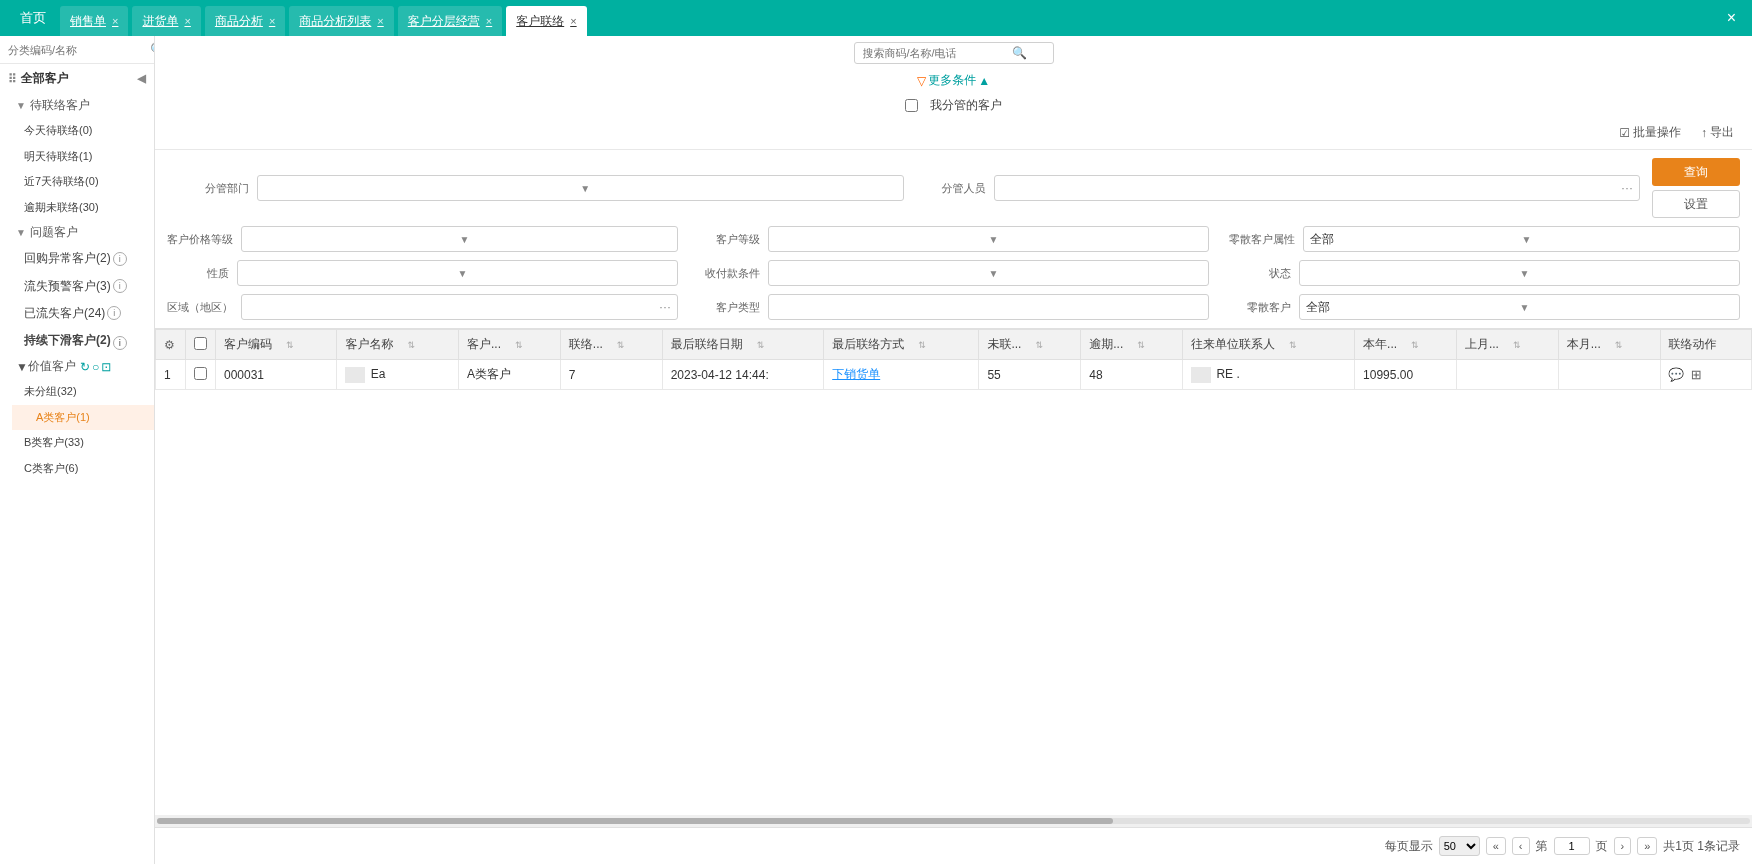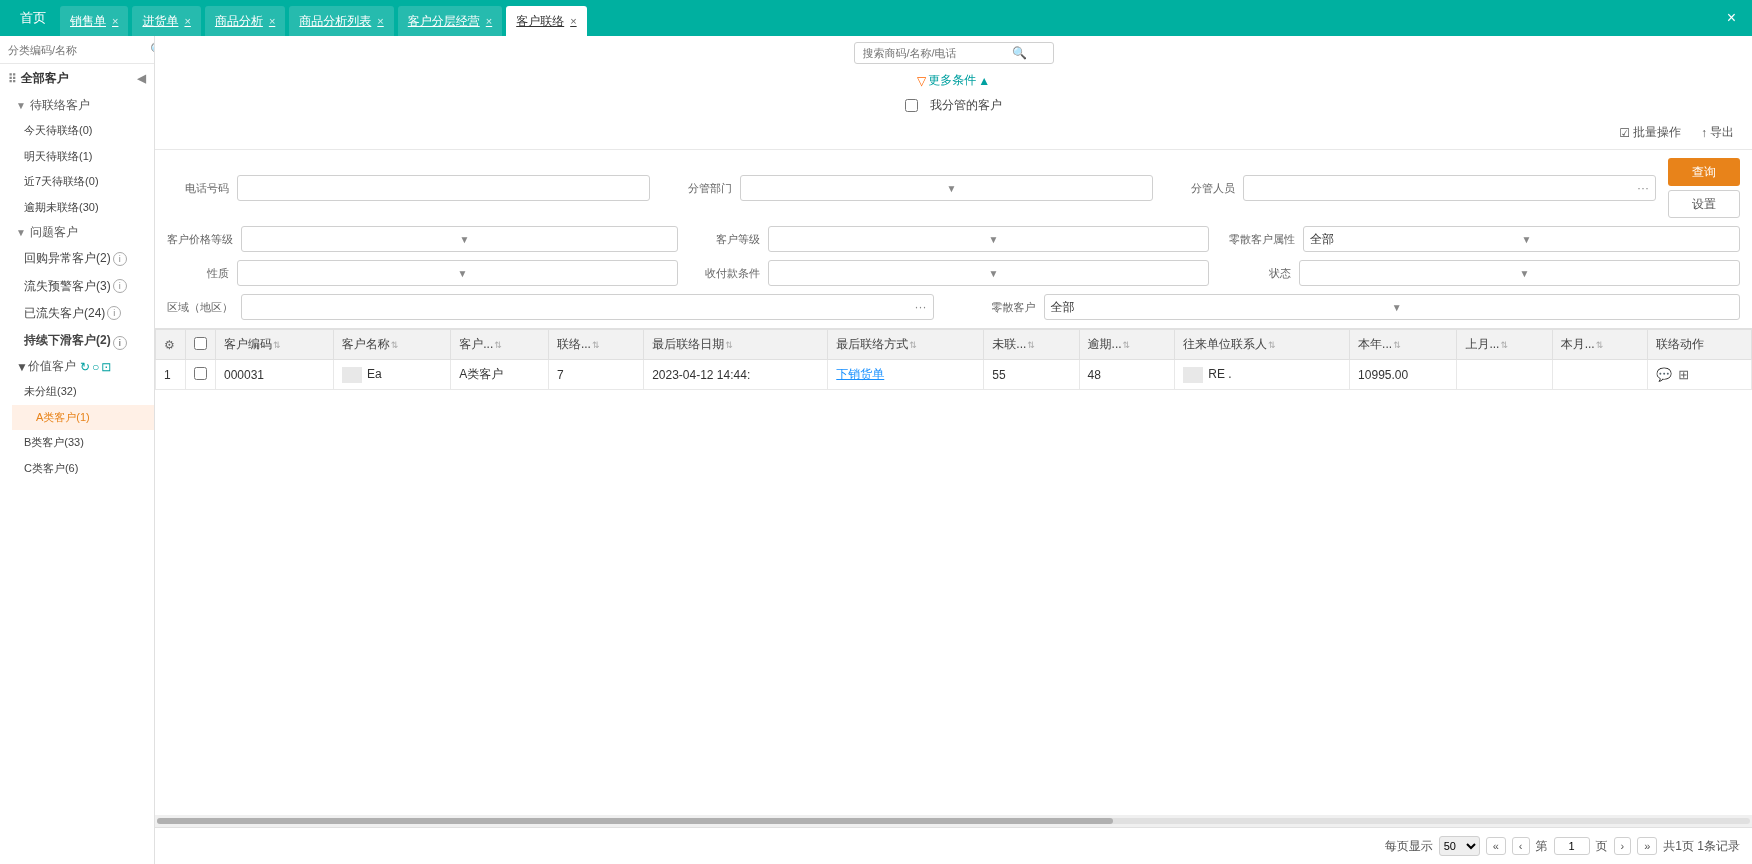--- a/index.html
+++ b/index.html
@@ -293,21 +293,21 @@
     }
     .filter-divider {
       width: 20px;
     }
 
     .query-btn {
       background: #e8831a;
       color: white;
       border: none;
       border-radius: 3px;
-      padding: 4px 24px;
+      padding: 4px 32px;
       font-size: 12px;
       cursor: pointer;
       white-space: nowrap;
       height: 28px;
     }
     .settings-btn {
       background: white;
       color: #555;
       border: 1px solid #d0d0d0;
       border-radius: 3px;
@@ -344,21 +344,21 @@
       text-align: left;
       color: #444;
       font-weight: normal;
       white-space: nowrap;
       position: sticky;
       top: 0;
     }
     .data-table th .col-header {
       display: flex;
       align-items: center;
-      gap: 1px;
+      gap: 14px;
     }
     .data-table td {
       border: 1px solid #e8e8e8;
       padding: 6px 8px;
       color: #333;
       white-space: nowrap;
     }
     .col-sort {
       color: #aaa;
       font-size: 9px;
@@ -577,24 +577,20 @@
         <div class="toolbar-btn">
           <span>↑</span>
           <span>导出</span>
         </div>
       </div>
     </div>
 
     <div class="adv-filter">
 
       <div class="adv-filter-row">
-        <div class="filter-field">
-          <span class="filter-label">电话号码</span>
-          <input class="filter-input" type="text" style="">
-        </div>
         <div class="filter-divider"></div>
         <div class="filter-field">
           <span class="filter-label">分管部门</span>
           <div class="filter-select">
             <span></span>
             <span class="arrow">▼</span>
           </div>
         </div>
         <div class="filter-divider"></div>
         <div class="filter-field">
@@ -664,20 +660,26 @@
 
       <div class="adv-filter-row">
         <div class="filter-field">
           <span class="filter-label">区域（地区）</span>
           <div class="filter-select-dots">
             <span></span>
             <span class="dots">···</span>
           </div>
         </div>
         <div class="filter-divider"></div>
+        <div class="filter-field">
+          <span class="filter-label">客户类型</span>
+          <div class="filter-select">
+            <span></span>
+          </div>
+        </div>
         <div class="filter-divider"></div>
         <div class="filter-field">
           <span class="filter-label">零散客户</span>
           <div class="filter-select">
             <span>全部</span>
             <span class="arrow">▼</span>
           </div>
         </div>
       </div>
     </div>

